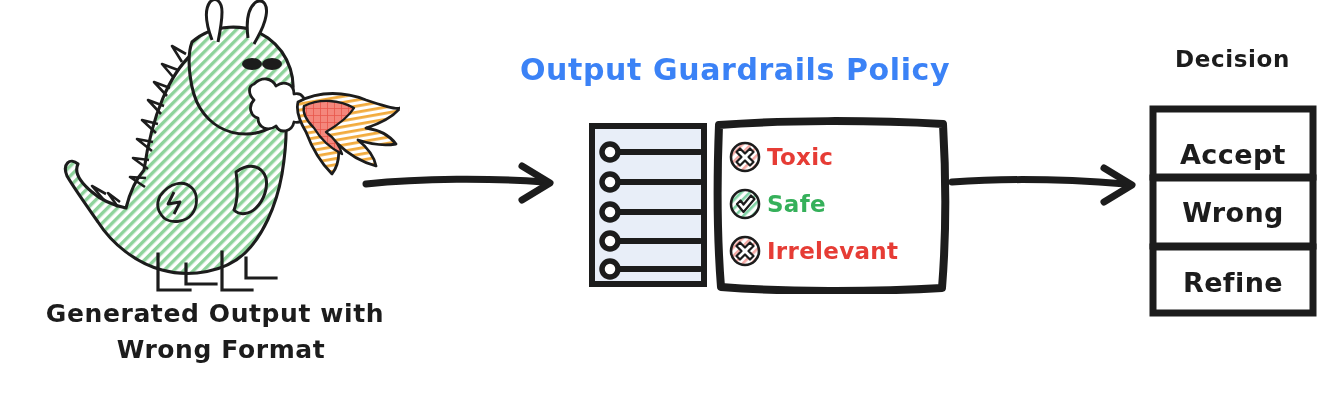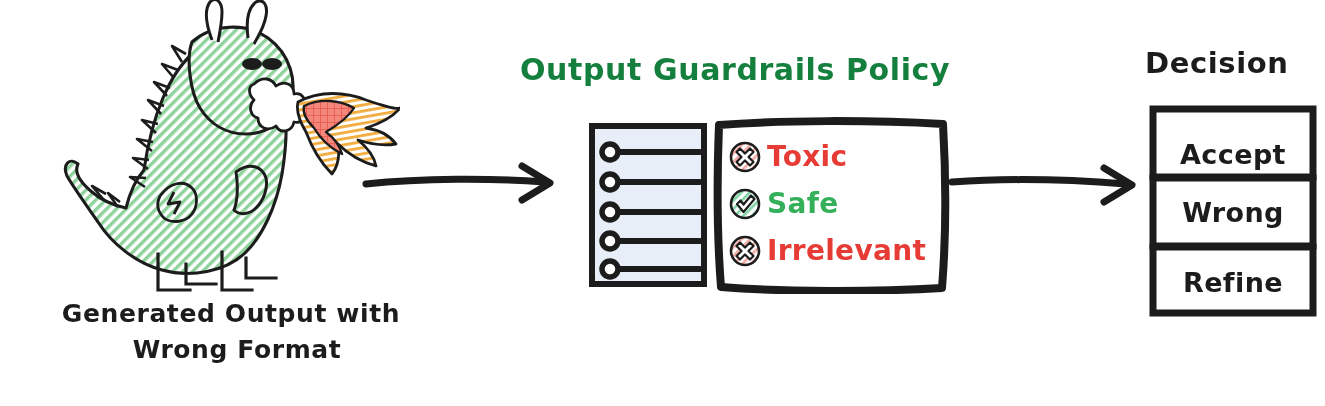--- a/index.html
+++ b/index.html
@@ -46,39 +46,38 @@
     position: absolute;
     left: 0px;
     top: 296px;
     width: 430px;
     text-align: center;
     line-height: 1.42;
     font-size: 25px;
     font-weight: 700;
     color: #1c1c1c;
     letter-spacing: 0.6px;
-    padding-left: 16px;
   }
   #dragon-caption .l2 { display: block; margin-left: 12px; }
 
   
   .arrow-svg { position: absolute; display: block; }
   #arrow-1 { left: 362px; top: 158px; }
   #arrow-2 { left: 948px; top: 158px; }
 
   
   #policy-title {
     position: absolute;
     left: 505px;
     top: 52px;
     width: 460px;
     text-align: center;
     font-size: 30px;
     font-weight: 700;
-    color: #15803d;
+    color: #3b82f6;
     letter-spacing: 0.6px;
   }
 
   
   #doc-icon {
     position: absolute;
     left: 588px;
     top: 122px;
     width: 120px;
     height: 166px;
@@ -118,35 +117,35 @@
     height: 42px;
   }
   .check-icon {
     width: 34px;
     height: 34px;
     flex: 0 0 34px;
     margin-right: 5px;
   }
   .check-icon svg { display: block; }
   .check-label {
-    font-size: 28px;
+    font-size: 23px;
     font-weight: 700;
     letter-spacing: 0.3px;
     line-height: 1;
     white-space: nowrap;
   }
 
   
   #decision-title {
     position: absolute;
     left: 1145px;
     top: 46px;
     width: 175px;
-    text-align: left;
-    font-size: 29px;
+    text-align: center;
+    font-size: 23px;
     font-weight: 700;
     color: #1c1c1c;
     letter-spacing: 0.6px;
   }
   #decision-stack {
     position: absolute;
     left: 1149px;
     top: 105px;
     width: 168px;
     height: 212px;

